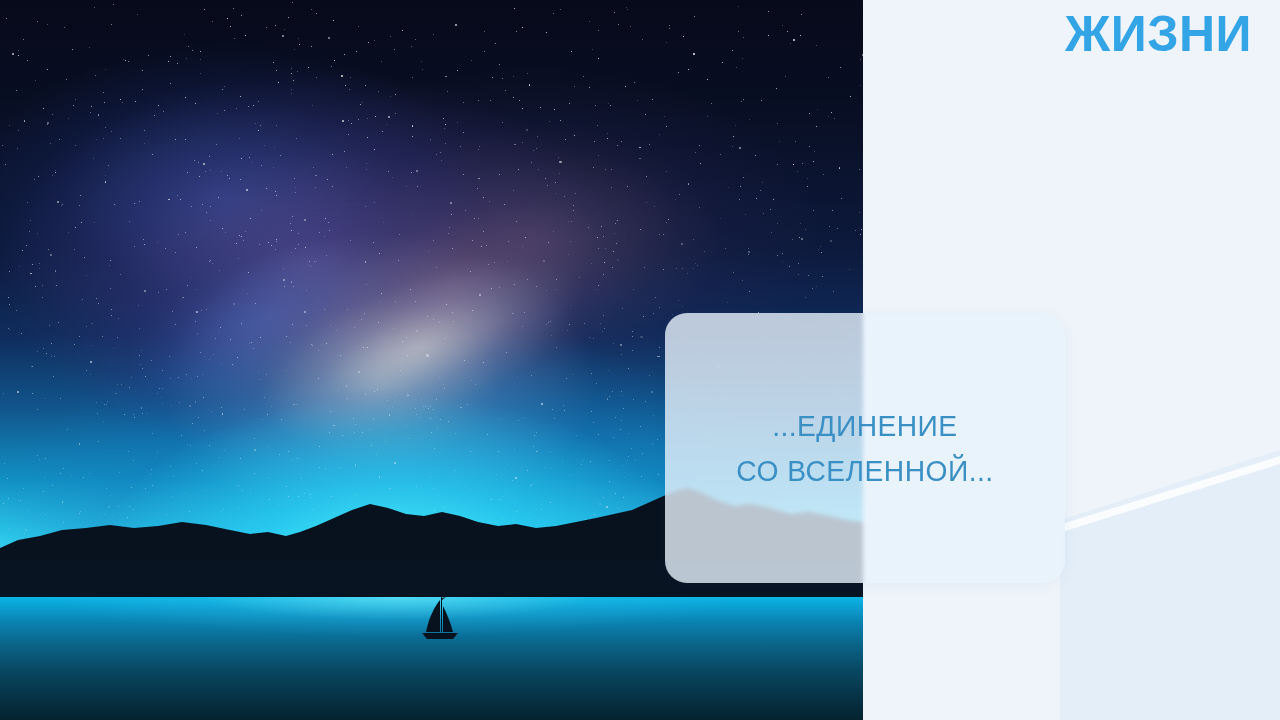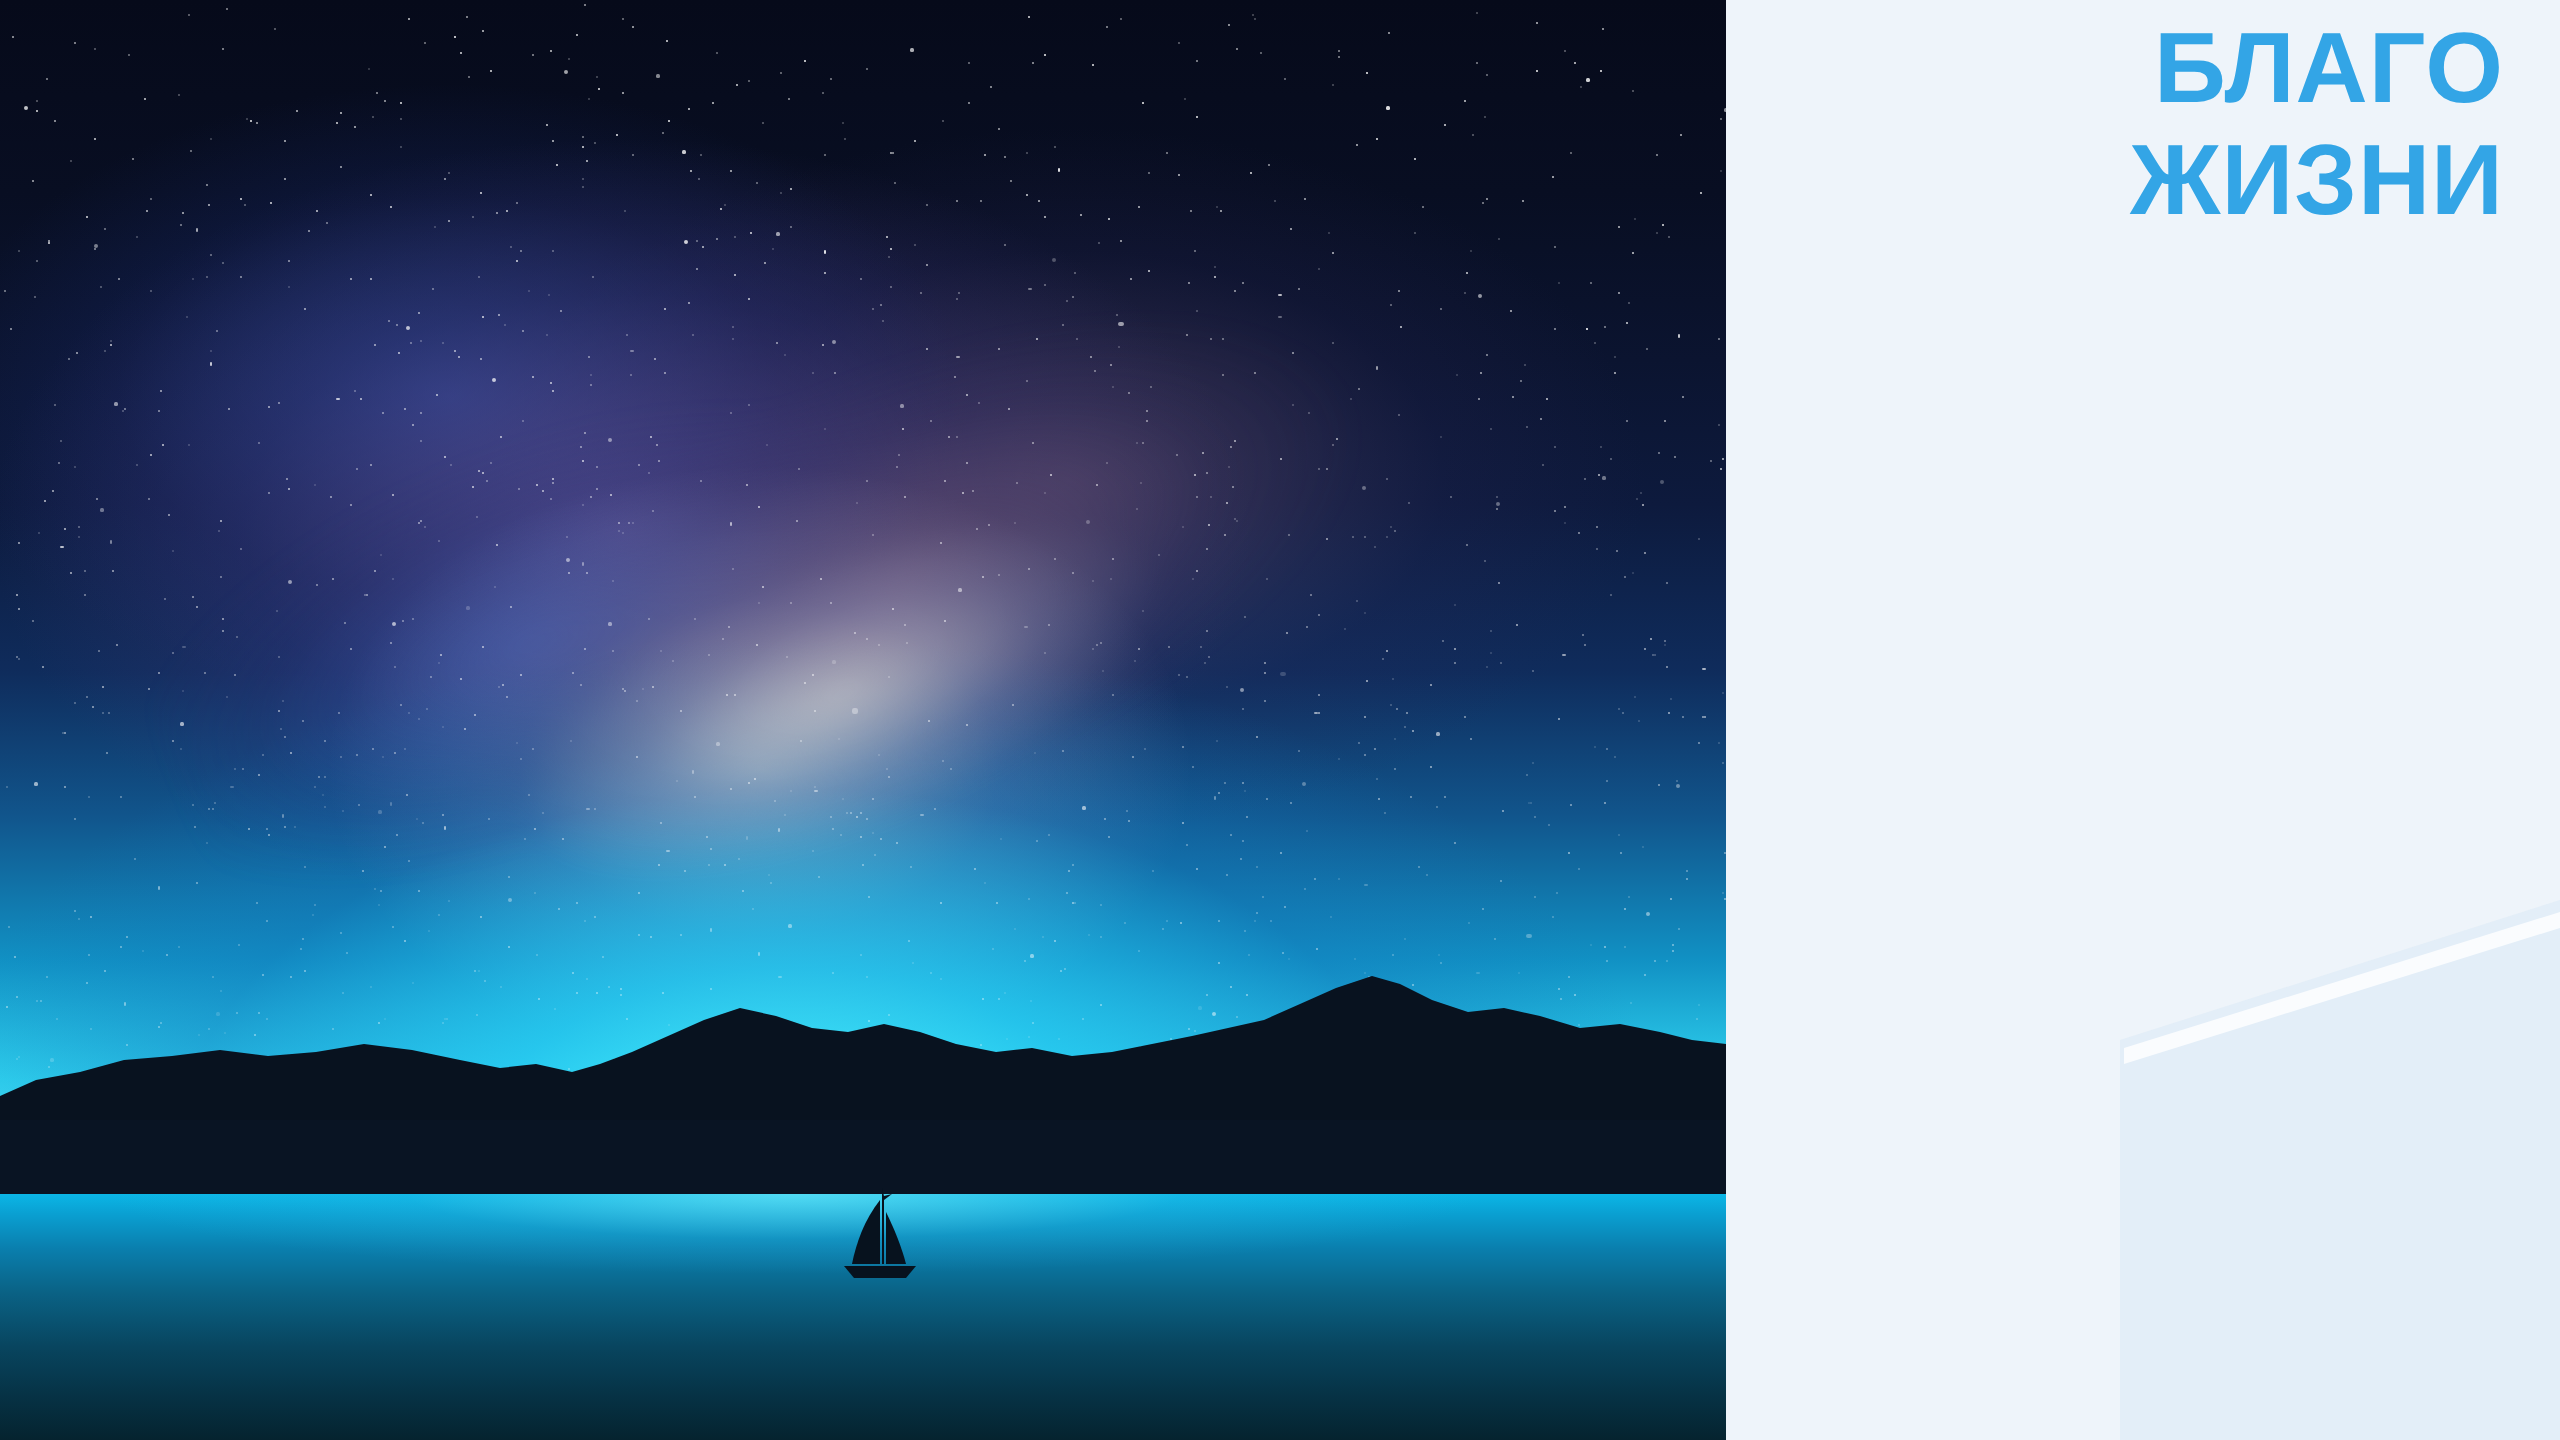--- a/index.html
+++ b/index.html
@@ -1538,20 +1538,23 @@
     <div class="water-sheen"></div>
 
     <svg class="boat" viewBox="0 0 48 56">
       <path fill="#07121e" d="M23,2 L24,6 L28,5 L24,8 L24,40 L23,40 Z"></path>
       <path fill="#07121e" d="M22,8 C14,18 10,30 8,40 L22,40 Z"></path>
       <path fill="#07121e" d="M25,14 C29,22 33,32 35,40 L25,40 Z"></path>
       <path fill="#07121e" d="M4,41 L40,41 L35,47 L9,47 Z"></path>
     </svg>
   </div>
 
+  <div class="quote-card">
+    <div class="quote-text">...ЕДИНЕНИЕ
+СО ВСЕЛЕННОЙ...</div>
+  </div>
 
   <div class="headline">
-    <span>БЛАГО</span>
     <span>ЖИЗНИ</span>
   </div>
 
 
 </div>
 
 </body></html>

